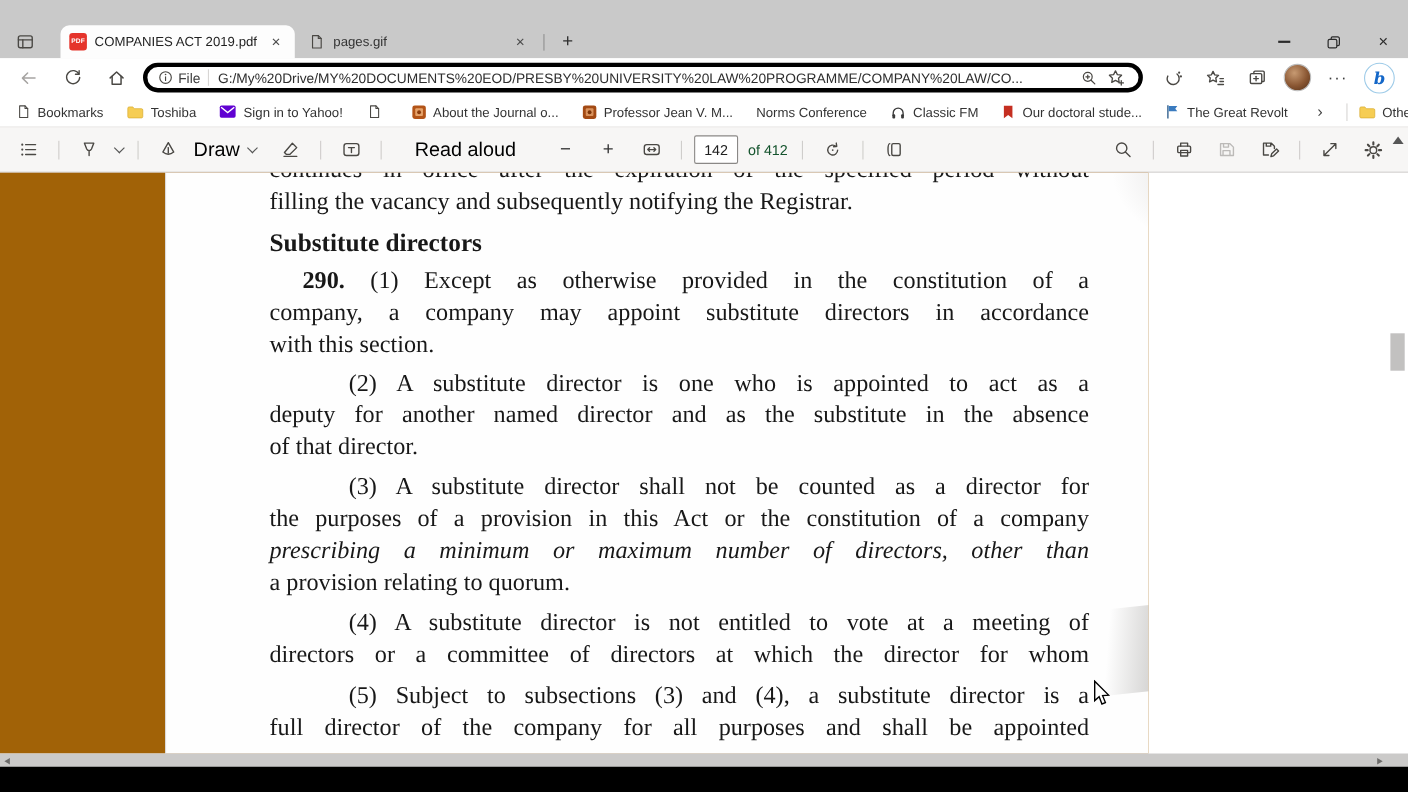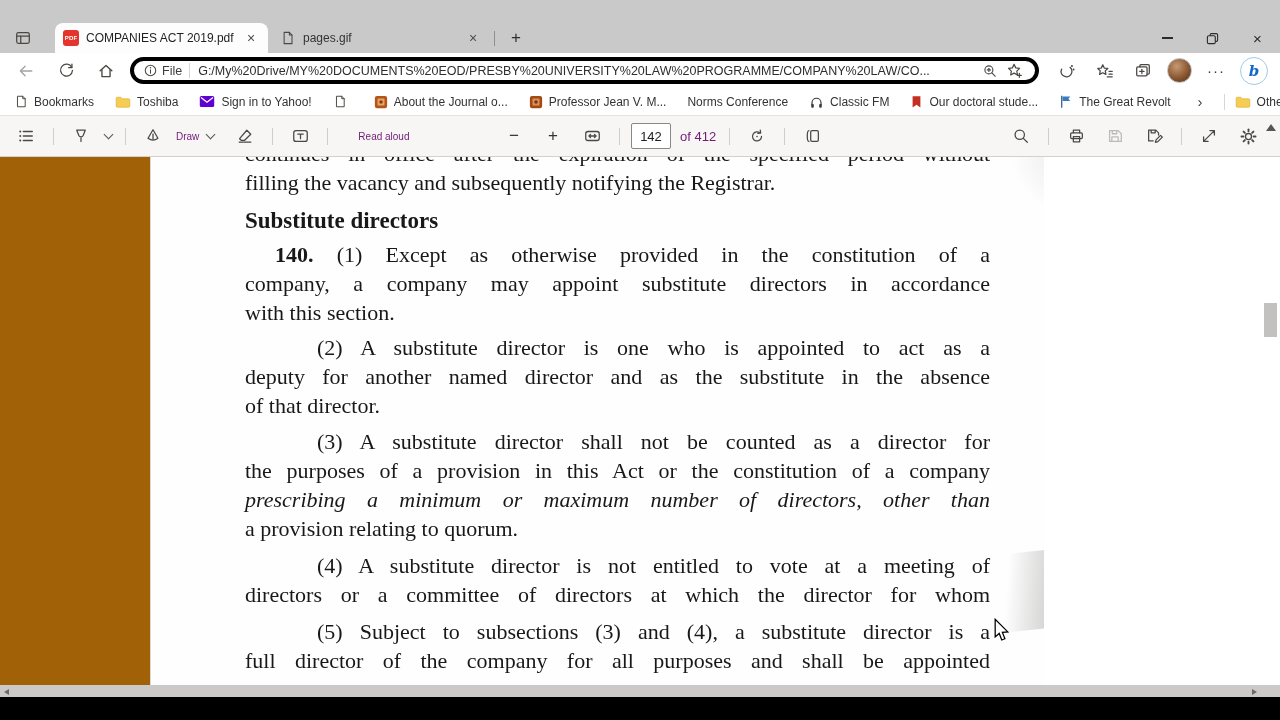--- a/index.html
+++ b/index.html
@@ -50,26 +50,26 @@
   .bm-sep{width:1px;height:16px;background:#d8d6d4;}
 
   
   #pdfbar{position:absolute;left:0;top:116px;width:1280px;height:41px;background:#f7f6f5;border-bottom:1px solid #d3d1cf;box-sizing:border-box;}
   .tgroup{position:absolute;top:0;height:40px;display:flex;align-items:center;gap:7px;}
   #tg-left{left:10px;}
   #tg-center{left:498px;}
   #tg-right{right:16px;}
   .tbtn{min-width:26px;height:28px;display:flex;align-items:center;justify-content:center;border-radius:4px;padding:0 3px;}
   .tsep{width:1px;height:17px;background:#cfcdcb;margin:0 4px;}
-  .tlabel{font-size:10px;color:#701a75;}
+  .tlabel{font-size:18px;color:#000000;}
   .chev{width:6px;height:6px;border-right:1.4px solid #555;border-bottom:1.4px solid #555;transform:rotate(45deg);margin:-3px 2px 0 1px;}
   .pm{font-size:17px;color:#333;}
   #page-input{width:38px;height:24px;border:1px solid #8a8886;border-radius:2px;background:#fff;text-align:center;
               font-size:13px;color:#202020;font-family:"Liberation Sans",sans-serif;padding:0;}
-  #page-count{font-size:13px;color:#701a75;margin:0 2px;}
+  #page-count{font-size:13px;color:#14532d;margin:0 2px;}
 
   
   #viewer{position:absolute;left:0;top:157px;width:1024px;height:528px;background:#a16207;overflow:hidden;padding-left:20px;}
   #page-sheet{position:absolute;left:150px;top:-20px;width:1018px;height:580px;background:#fefefe;border-left:1px solid #dcdad8;}
   #right-zone{position:absolute;left:1168px;top:0;width:94px;height:528px;background:#f3f2f1;}
   #page-edge-shadow{position:absolute;left:1168px;top:0;width:13px;height:528px;background:linear-gradient(90deg,#d7d5d3,rgba(240,239,238,0));}
   #curl-shadow{position:absolute;left:1010px;top:0;width:160px;height:75px;background:radial-gradient(ellipse at 75% 0%,rgba(150,147,144,.38),rgba(0,0,0,0) 70%);}
   #tear-shadow{position:absolute;left:938px;top:392px;width:236px;height:78px;transform:rotate(-6deg);
                background:linear-gradient(100deg,rgba(0,0,0,0) 30%,rgba(140,138,135,.38) 48%,rgba(190,188,185,.28) 56%,rgba(0,0,0,0) 72%);}
   #doc-lines{position:absolute;left:245px;top:-18px;width:745px;font-family:"Liberation Serif","DejaVu Serif",serif;
@@ -444,21 +444,21 @@
   <div id="viewer">
     <div id="page-sheet"></div>
     <div id="right-zone"></div>
     <div id="page-edge-shadow"></div>
     <div id="curl-shadow"></div>
     <div id="tear-shadow"></div>
     <div id="doc-lines">
         <div class="doc-line just">continues in office after the expiration of the specified period without</div>
         <div class="doc-line">filling the vacancy  and subsequently notifying the Registrar.</div>
         <div class="doc-line head" style="margin-top: 9px;">Substitute directors</div>
-        <div class="doc-line just" style="margin-top: 5px; text-indent: 30px;"><b>140.</b> (1) Except as otherwise provided in the constitution of a</div>
+        <div class="doc-line just" style="margin-top: 5px; text-indent: 30px;"><b>290.</b> (1) Except as otherwise provided in the constitution of a</div>
         <div class="doc-line just">company, a company may appoint substitute directors in accordance</div>
         <div class="doc-line">with this section.</div>
         <div class="doc-line just" style="margin-top: 6px; text-indent: 72px;">(2) A substitute director is one who is appointed to act as a</div>
         <div class="doc-line just">deputy for another named director and as the substitute in the absence</div>
         <div class="doc-line">of that director.</div>
         <div class="doc-line just" style="margin-top: 7px; text-indent: 72px;">(3) A substitute director shall not be counted as a director for</div>
         <div class="doc-line just">the purposes of a provision in this Act or the constitution of a company</div>
         <div class="doc-line just it">prescribing a minimum or maximum number of directors, other than</div>
         <div class="doc-line">a provision relating to quorum.</div>
         <div class="doc-line just" style="margin-top: 8px; text-indent: 72px;">(4) A substitute director is not entitled to vote at a meeting of</div>

